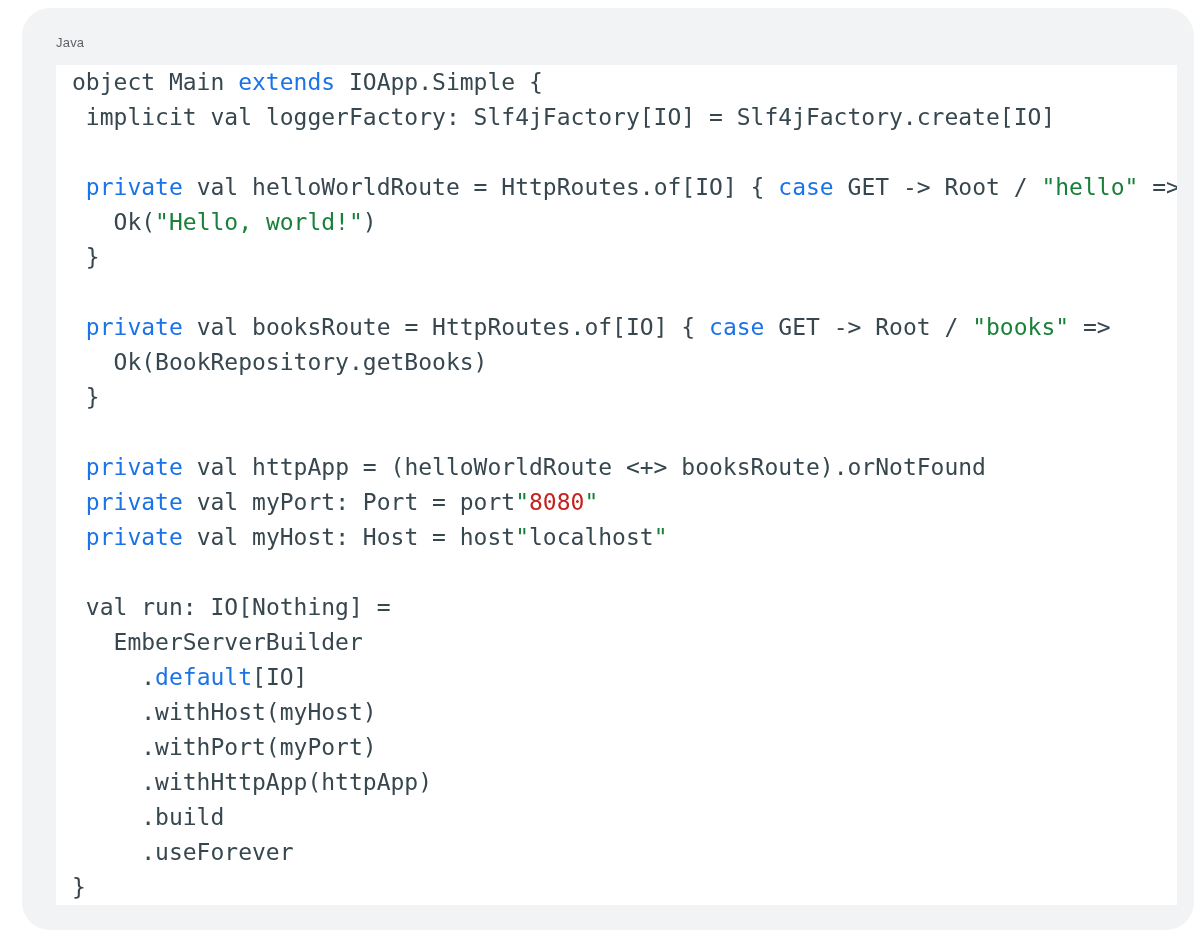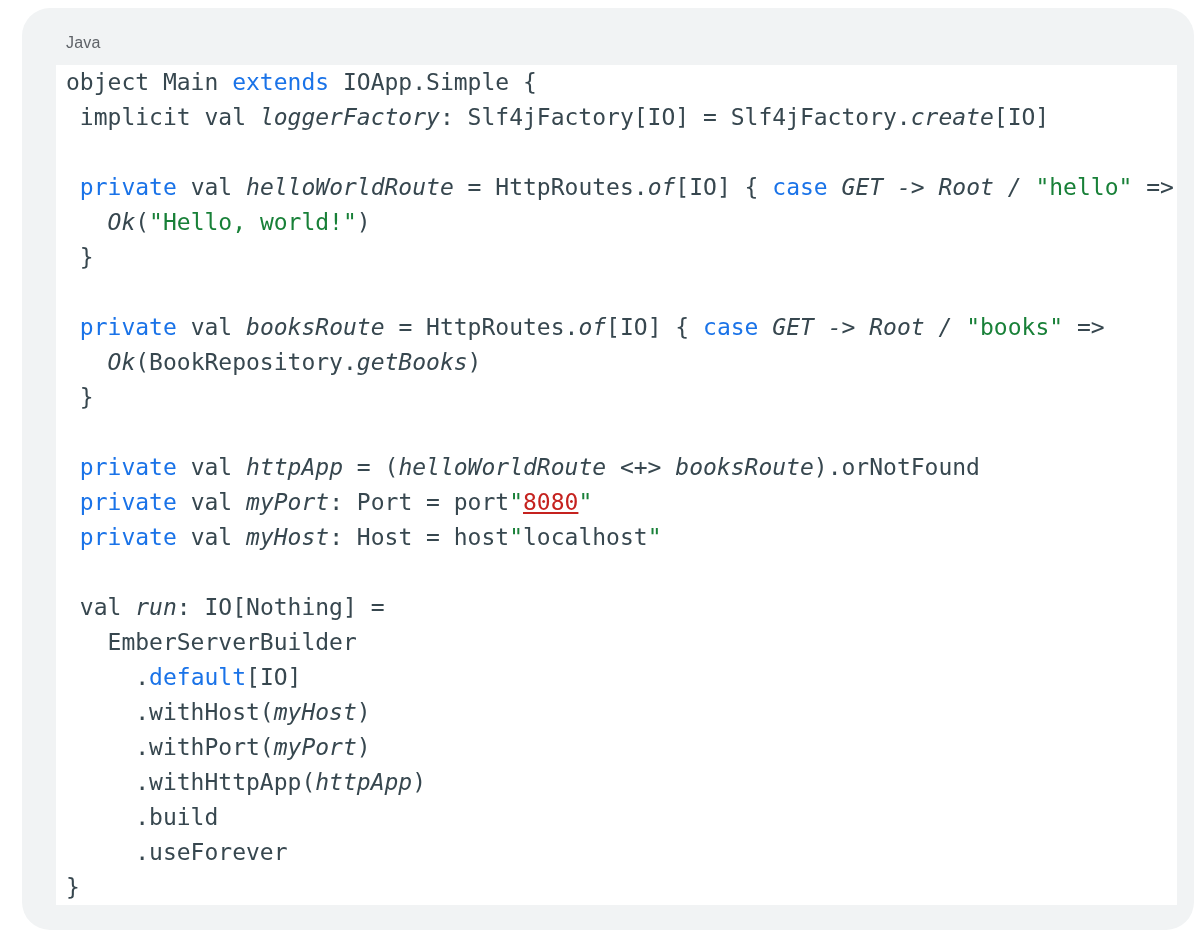--- a/index.html
+++ b/index.html
@@ -25,55 +25,55 @@
     left: 22px;
     top: 8px;
     width: 1172px;
     height: 922px;
     background: var(--card-bg);
     border-radius: 28px;
     box-sizing: border-box;
   }
   .card-label {
     position: absolute;
-    left: 44px;
+    left: 34px;
     top: 25px;
-    font-size: 16px;
+    font-size: 13px;
     line-height: 20px;
     color: var(--label);
     letter-spacing: 0.2px;
   }
   .code-area {
     position: absolute;
     left: 34px;
     top: 57px;
     width: 1121px;
     height: 840px;
     background: var(--code-bg);
     overflow: hidden;
   }
   .code-pre {
     margin: 0;
-    padding: 0 0 0 10px;
+    padding: 0 0 0 16px;
     font-family: "DejaVu Sans Mono", "Liberation Mono", monospace;
     font-size: 23px;
     line-height: 35px;
     white-space: pre;
     color: var(--text);
   }
   .code-line {
     height: 35px;
     white-space: pre;
   }
   .tok-p  { color: var(--text); }
   .tok-k  { color: var(--keyword); }
   .tok-ki { color: var(--keyword); }
-  .tok-i  { color: var(--text); font-style: italic; }
+  .tok-i  { color: var(--text); }
   .tok-s  { color: var(--string); }
-  .tok-n  { color: var(--number); text-decoration: underline; }
+  .tok-n  { color: var(--number); }
 </style>
 </head>
 <body>
 
 <div class="code-card">
   <div class="card-label">Java</div>
   <div class="code-area">
     <pre class="code-pre" id="code-pre"><div class="code-line"><span class="tok-p">object Main </span><span class="tok-k">extends</span><span class="tok-p"> IOApp.Simple {</span></div><div class="code-line"><span class="tok-p"> implicit val </span><span class="tok-i">loggerFactory</span><span class="tok-p">: Slf4jFactory[IO] = Slf4jFactory.</span><span class="tok-i">create</span><span class="tok-p">[IO]</span></div><div class="code-line"></div><div class="code-line"><span class="tok-p"> </span><span class="tok-k">private</span><span class="tok-p"> val </span><span class="tok-i">helloWorldRoute</span><span class="tok-p"> = HttpRoutes.</span><span class="tok-i">of</span><span class="tok-p">[IO] { </span><span class="tok-k">case</span><span class="tok-p"> </span><span class="tok-i">GET -&gt; Root / </span><span class="tok-s">"hello"</span><span class="tok-p"> =&gt;</span></div><div class="code-line"><span class="tok-p">   </span><span class="tok-i">Ok</span><span class="tok-p">(</span><span class="tok-s">"Hello, world!"</span><span class="tok-p">)</span></div><div class="code-line"><span class="tok-p"> }</span></div><div class="code-line"></div><div class="code-line"><span class="tok-p"> </span><span class="tok-k">private</span><span class="tok-p"> val </span><span class="tok-i">booksRoute</span><span class="tok-p"> = HttpRoutes.</span><span class="tok-i">of</span><span class="tok-p">[IO] { </span><span class="tok-k">case</span><span class="tok-p"> </span><span class="tok-i">GET -&gt; Root / </span><span class="tok-s">"books"</span><span class="tok-p"> =&gt;</span></div><div class="code-line"><span class="tok-p">   </span><span class="tok-i">Ok</span><span class="tok-p">(BookRepository.</span><span class="tok-i">getBooks</span><span class="tok-p">)</span></div><div class="code-line"><span class="tok-p"> }</span></div><div class="code-line"></div><div class="code-line"><span class="tok-p"> </span><span class="tok-k">private</span><span class="tok-p"> val </span><span class="tok-i">httpApp</span><span class="tok-p"> = (</span><span class="tok-i">helloWorldRoute &lt;+&gt; booksRoute</span><span class="tok-p">).orNotFound</span></div><div class="code-line"><span class="tok-p"> </span><span class="tok-k">private</span><span class="tok-p"> val </span><span class="tok-i">myPort</span><span class="tok-p">: Port = port</span><span class="tok-s">"</span><span class="tok-n">8080</span><span class="tok-s">"</span></div><div class="code-line"><span class="tok-p"> </span><span class="tok-k">private</span><span class="tok-p"> val </span><span class="tok-i">myHost</span><span class="tok-p">: Host = host</span><span class="tok-s">"</span><span class="tok-p">localhost</span><span class="tok-s">"</span></div><div class="code-line"></div><div class="code-line"><span class="tok-p"> val </span><span class="tok-i">run</span><span class="tok-p">: IO[Nothing] =</span></div><div class="code-line"><span class="tok-p">   EmberServerBuilder</span></div><div class="code-line"><span class="tok-p">     .</span><span class="tok-ki">default</span><span class="tok-p">[IO]</span></div><div class="code-line"><span class="tok-p">     .withHost(</span><span class="tok-i">myHost</span><span class="tok-p">)</span></div><div class="code-line"><span class="tok-p">     .withPort(</span><span class="tok-i">myPort</span><span class="tok-p">)</span></div><div class="code-line"><span class="tok-p">     .withHttpApp(</span><span class="tok-i">httpApp</span><span class="tok-p">)</span></div><div class="code-line"><span class="tok-p">     .build</span></div><div class="code-line"><span class="tok-p">     .useForever</span></div><div class="code-line"><span class="tok-p">}</span></div></pre>
   </div>
 </div>

